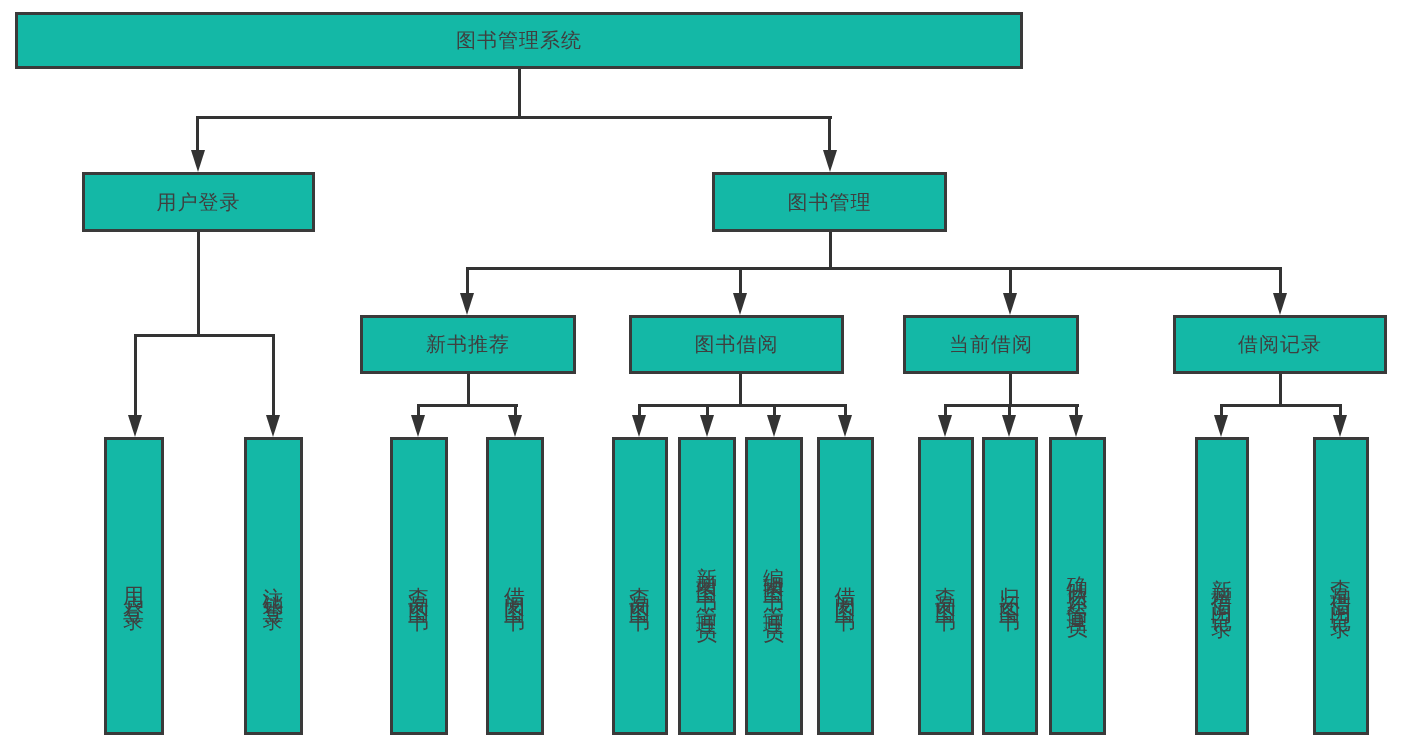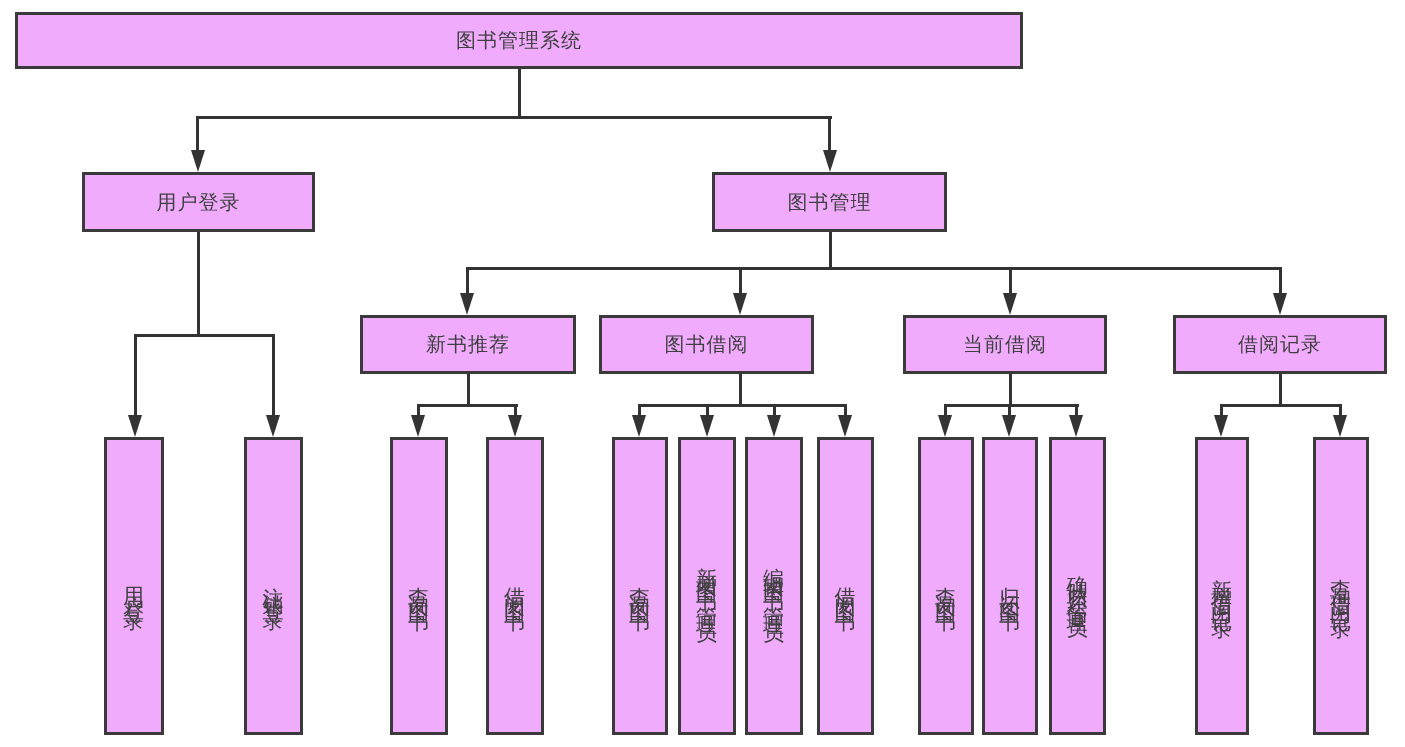--- a/index.html
+++ b/index.html
@@ -1,21 +1,21 @@
 <!DOCTYPE html>
 <html><head>
 <meta charset="utf-8">
 <style>
   html,body{margin:0;padding:0;background:#fff;}
   .canvas{
     position:relative;width:1405px;height:747px;background:#ffffff;
     font-family:"Liberation Sans","DejaVu Sans",sans-serif;overflow:hidden;
   }
   .box{
-    position:absolute;box-sizing:border-box;border:3px solid #3a3a3a;background:#f0abfc;
+    position:absolute;box-sizing:border-box;border:3px solid #3a3a3a;background:#14b8a6;
     display:flex;align-items:center;justify-content:center;
     color:#3f3f3f;font-size:20px;letter-spacing:1px;z-index:2;
   }
   .vtext{
     writing-mode:vertical-rl;text-orientation:mixed;
     font-size:21px;letter-spacing:8px;line-height:1.2;color:#3f3f3f;
   }
   .h{position:absolute;height:3px;background:#333333;z-index:1;}
   .v{position:absolute;width:3px;background:#333333;z-index:1;}
   .arrow{
@@ -40,24 +40,24 @@
   <div class="box" style="left:82px;top:172px;width:233px;height:60px">
     <span>用户登录</span>
   </div>
   <div class="box" style="left:712px;top:172px;width:235px;height:60px">
     <span>图书管理</span>
   </div>
 
   <div class="box" style="left:360px;top:315px;width:216px;height:59px">
     <span>新书推荐</span>
   </div>
-  <div class="box" style="left:599px;top:315px;width:215px;height:59px">
+  <div class="box" style="left:629px;top:315px;width:215px;height:59px">
     <span>图书借阅</span>
   </div>
-  <div class="box" style="left:903px;top:315px;width:204px;height:59px">
+  <div class="box" style="left:903px;top:315px;width:176px;height:59px">
     <span>当前借阅</span>
   </div>
   <div class="box" style="left:1173px;top:315px;width:214px;height:59px">
     <span>借阅记录</span>
   </div>
 
   <div class="box" style="left:104px;top:437px;width:60px;height:298px">
     <span class="vtext">用户登录</span>
   </div>
   <div class="box" style="left:244px;top:437px;width:59px;height:298px">

